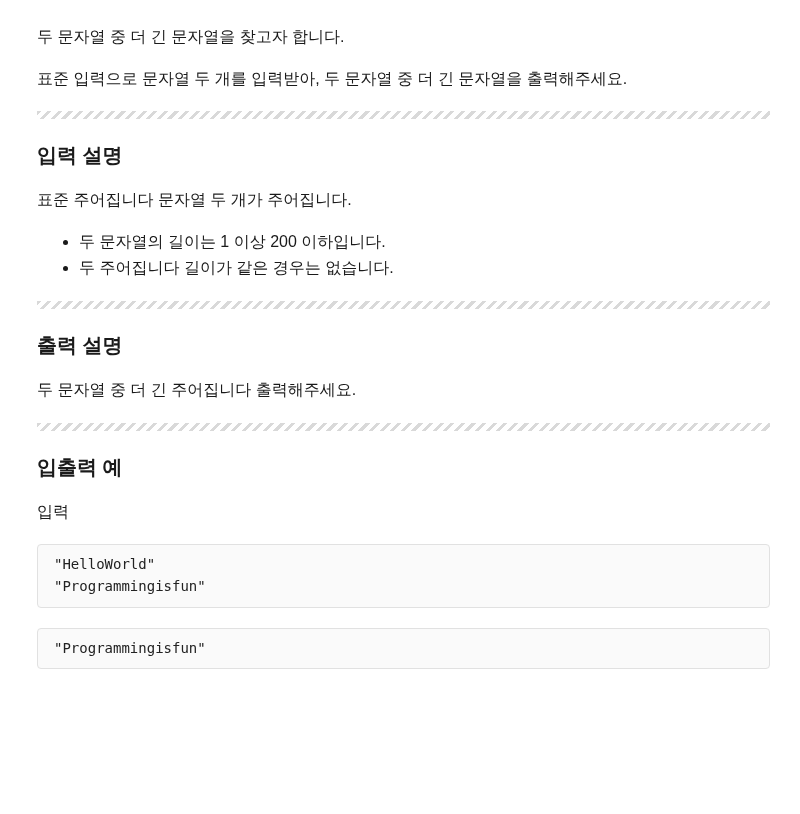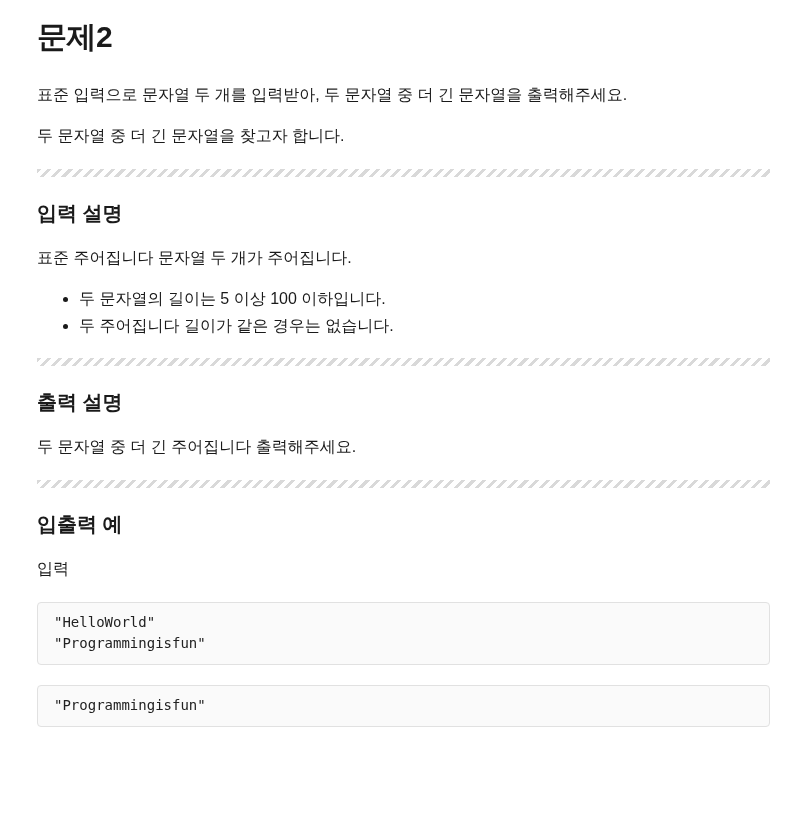--- a/index.html
+++ b/index.html
@@ -67,34 +67,33 @@
     color: #222222;
     white-space: pre;
     overflow: hidden;
   }
 </style>
 </head>
 <body>
 
 <div class="doc">
 
-  <h1 class="title">문제2</h1>
+
+  <p>두 문자열 중 더 긴 문자열을 찾고자 합니다.</p>
 
   <p>표준 입력으로 문자열 두 개를 입력받아, 두 문자열 중 더 긴 문자열을 출력해주세요.</p>
-
-  <p>두 문자열 중 더 긴 문자열을 찾고자 합니다.</p>
 
   <div class="hatch-divider"></div>
 
   <h3 class="section-heading">입력 설명</h3>
 
   <p>표준 주어집니다 문자열 두 개가 주어집니다.</p>
 
   <ul class="constraints">
-    <li>두 문자열의 길이는 5 이상 100 이하입니다.</li>
+    <li>두 문자열의 길이는 1 이상 200 이하입니다.</li>
     <li>두 주어집니다 길이가 같은 경우는 없습니다.</li>
   </ul>
 
   <div class="hatch-divider"></div>
 
   <h3 class="section-heading">출력 설명</h3>
 
   <p>두 문자열 중 더 긴 주어집니다 출력해주세요.</p>
 
   <div class="hatch-divider"></div>

